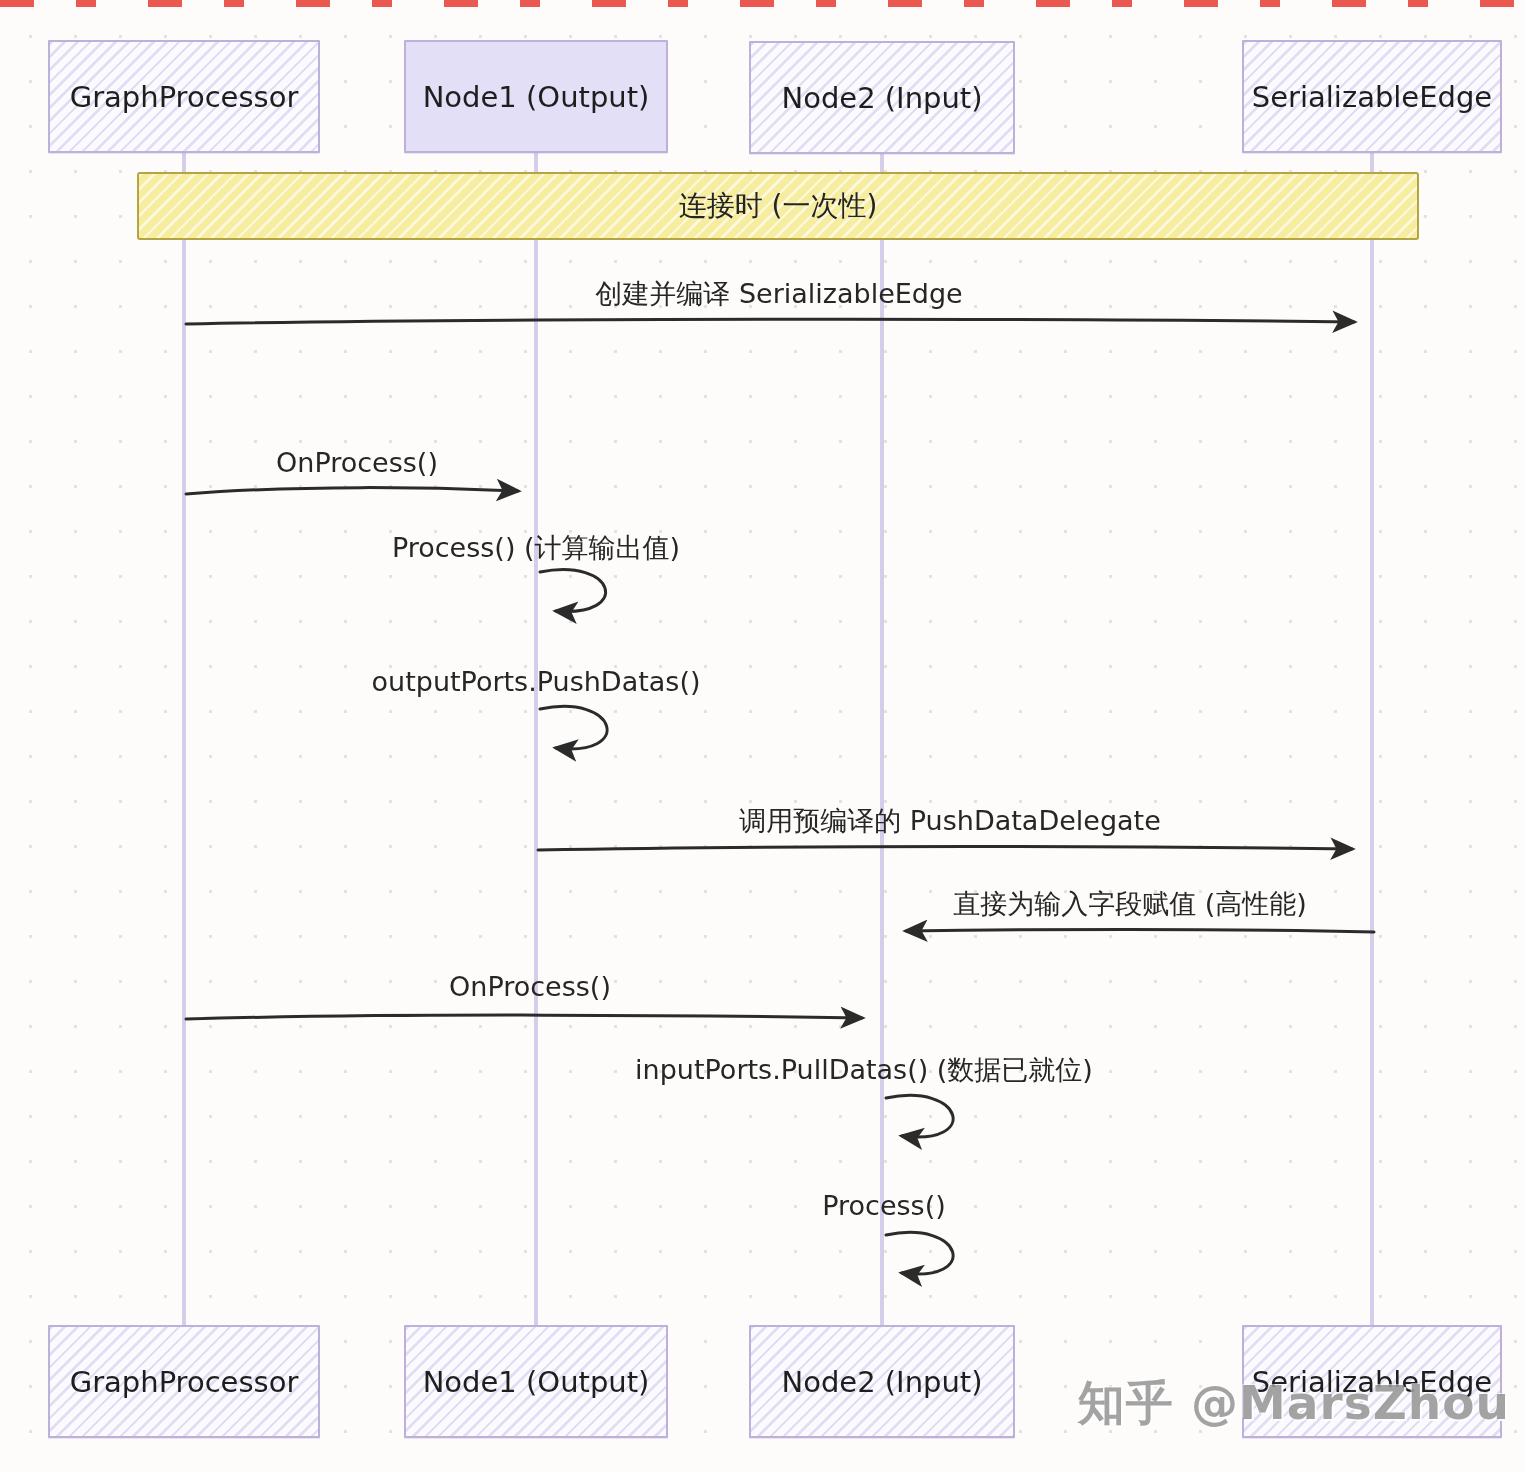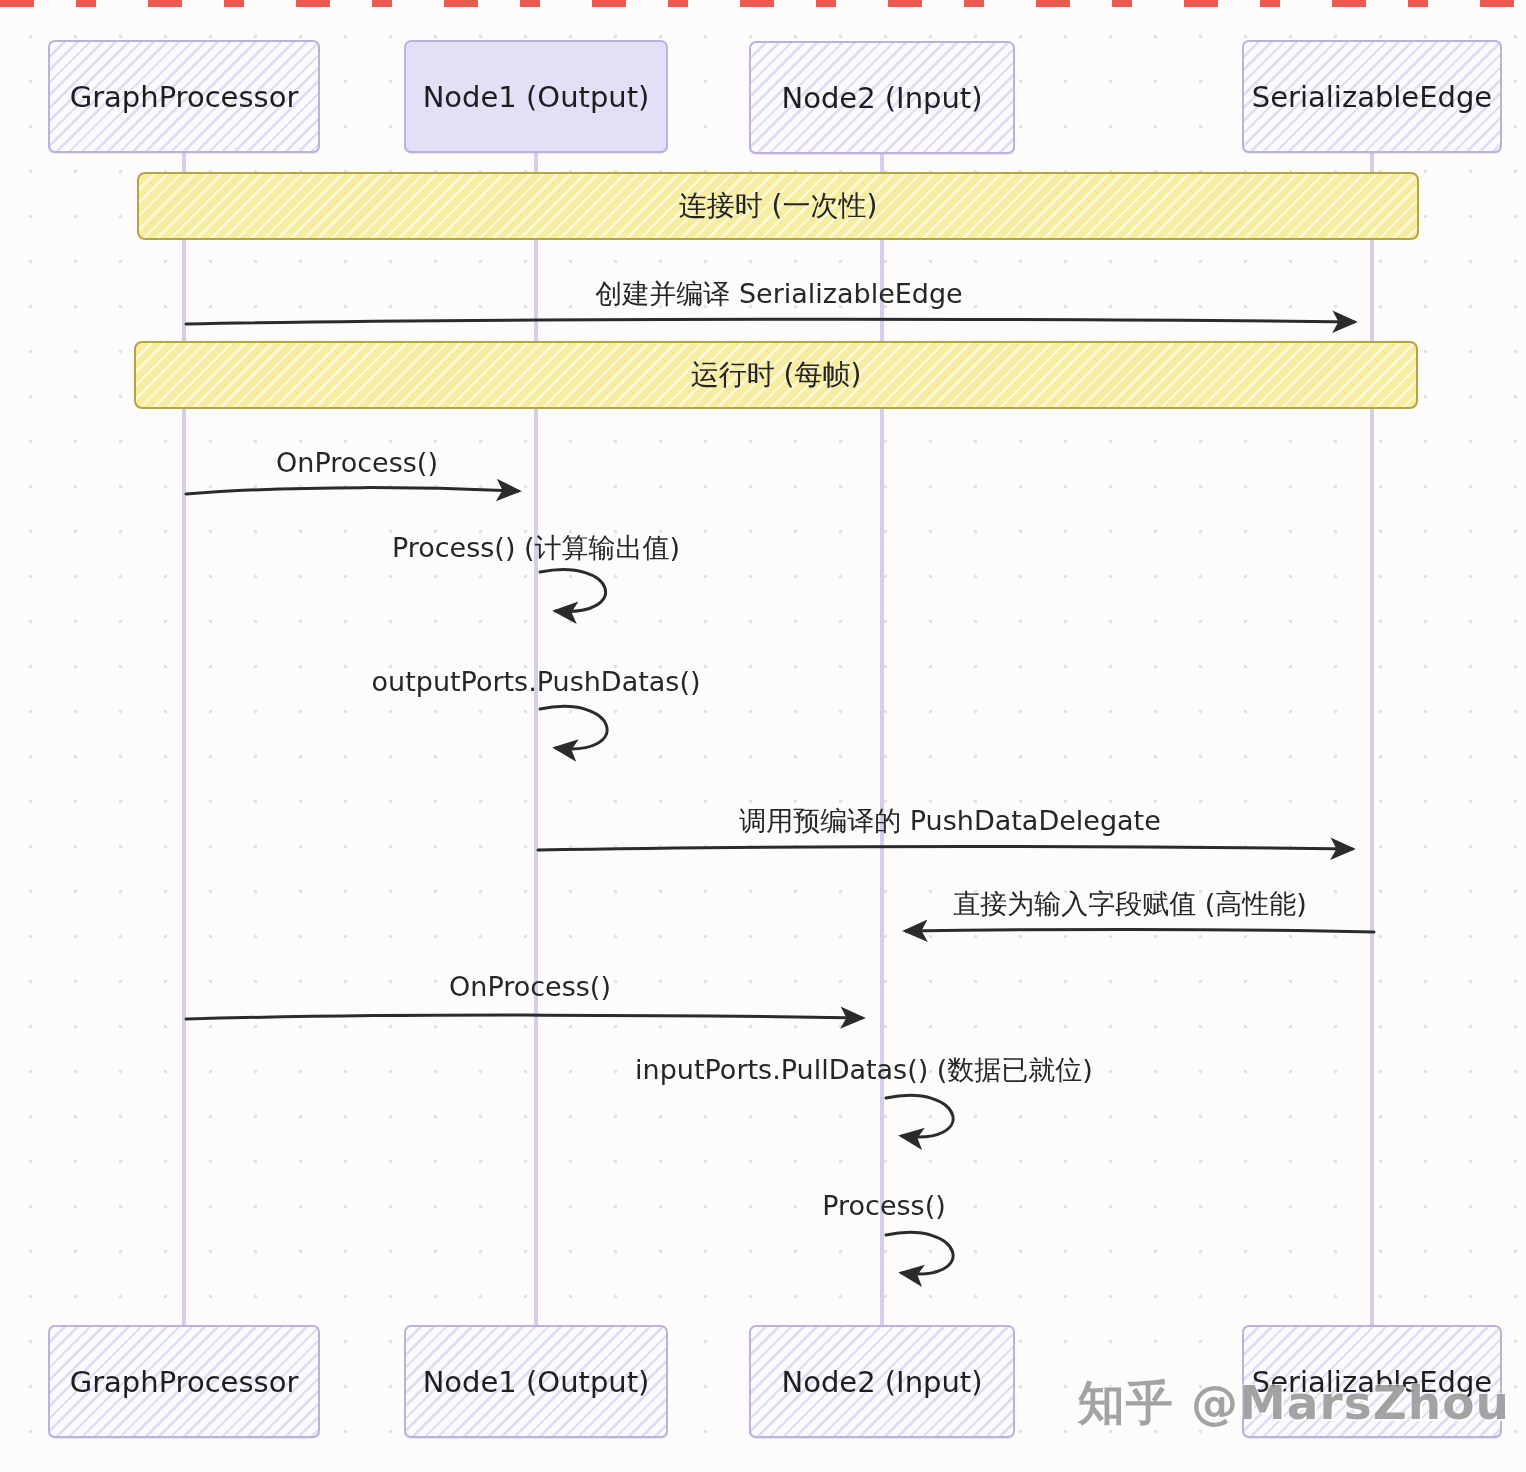--- a/index.html
+++ b/index.html
@@ -25,35 +25,35 @@
       #e8473c 0 34px, rgba(0,0,0,0) 34px 76px,
       #e8473c 76px 96px, rgba(0,0,0,0) 96px 148px);
     opacity: .9;
   }
   .lifeline {
     position: absolute; top: 152px; height: 1176px; width: 4px;
     background: #d6cdea; z-index: 1;
   }
   .actor-box {
     position: absolute; height: 113px;
-    border: 2px solid #bdb1dc; border-radius: 7px;
+    border: 2px solid #bdb1dc; border-radius: 1px;
     display: flex; align-items: center; justify-content: center;
     font-size: 29px; color: #1e1e1e; z-index: 4;
     background:
       repeating-linear-gradient(135deg,
         rgba(167,155,214,0.30) 0 2.6px, rgba(255,255,255,0) 2.6px 9px),
       #fbfaff;
     box-shadow: 0 1px 0 rgba(120,105,170,0.15);
   }
   .actor-box.solid {
     background: #e2dff6;
   }
   .banner {
     position: absolute; height: 68px; z-index: 2;
-    border: 2px solid #b3a542; border-radius: 8px;
+    border: 2px solid #b3a542; border-radius: 3px;
     display: flex; align-items: center; justify-content: center;
     font-size: 28px; color: #242424;
     background:
       repeating-linear-gradient(135deg,
         rgba(255,255,255,0.62) 0 2.6px, rgba(255,255,255,0) 2.6px 9.5px),
       #f7eda0;
   }
   .msg-label {
     position: absolute; transform: translateX(-50%);
     white-space: nowrap; font-size: 27px; color: #262626;
@@ -80,21 +80,20 @@
   <div class="lifeline" style="left:534px"></div>
   <div class="lifeline" style="left:880px"></div>
   <div class="lifeline" style="left:1370px"></div>
 
   <div class="actor-box" style="left:48px; top:40px; width:272px">GraphProcessor</div>
   <div class="actor-box solid" style="left:404px; top:40px; width:264px">Node1 (Output)</div>
   <div class="actor-box" style="left:749px; top:41px; width:266px">Node2 (Input)</div>
   <div class="actor-box" style="left:1242px; top:40px; width:260px">SerializableEdge</div>
 
   <div class="banner" style="left:137px; top:172px; width:1282px">连接时 (一次性)</div>
-  <div class="banner" style="left:134px; top:341px; width:1284px">运行时 (每帧)</div>
 
   <div class="msg-label" style="left:779px; top:276px">创建并编译 SerializableEdge</div>
   <div class="msg-label" style="left:357px; top:447px">OnProcess()</div>
   <div class="msg-label" style="left:536px; top:530px">Process() (计算输出值)</div>
   <div class="msg-label" style="left:536px; top:666px">outputPorts.PushDatas()</div>
   <div class="msg-label" style="left:950px; top:803px">调用预编译的 PushDataDelegate</div>
   <div class="msg-label" style="left:1130px; top:886px">直接为输入字段赋值 (高性能)</div>
   <div class="msg-label" style="left:530px; top:971px">OnProcess()</div>
   <div class="msg-label" style="left:864px; top:1052px">inputPorts.PullDatas() (数据已就位)</div>
   <div class="msg-label" style="left:884px; top:1190px">Process()</div>

